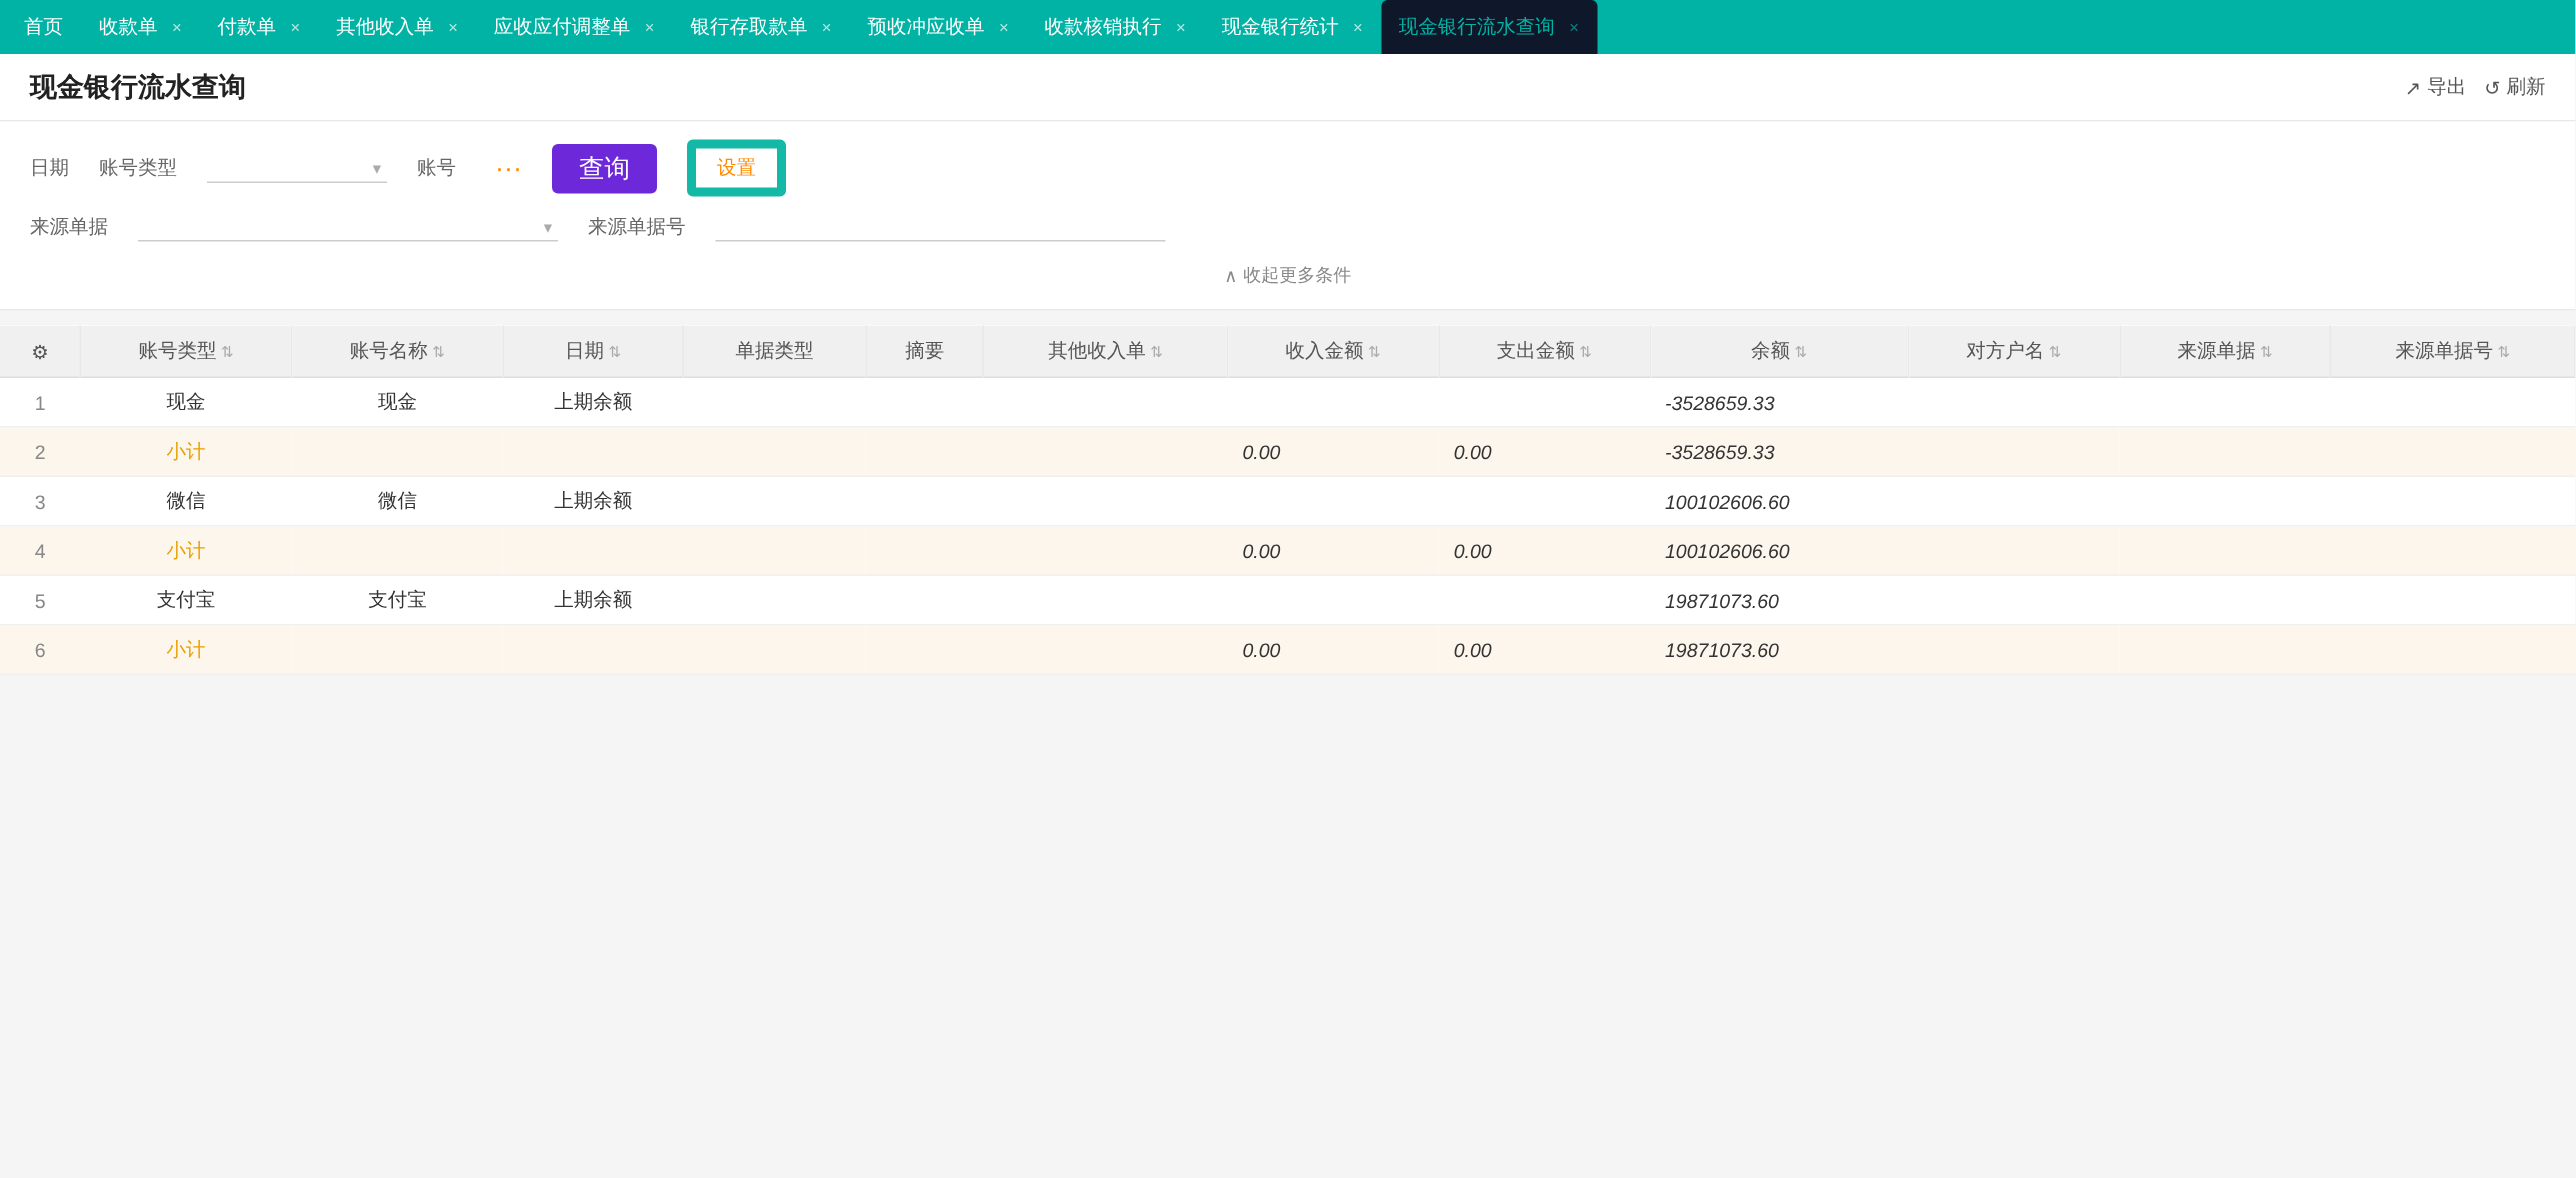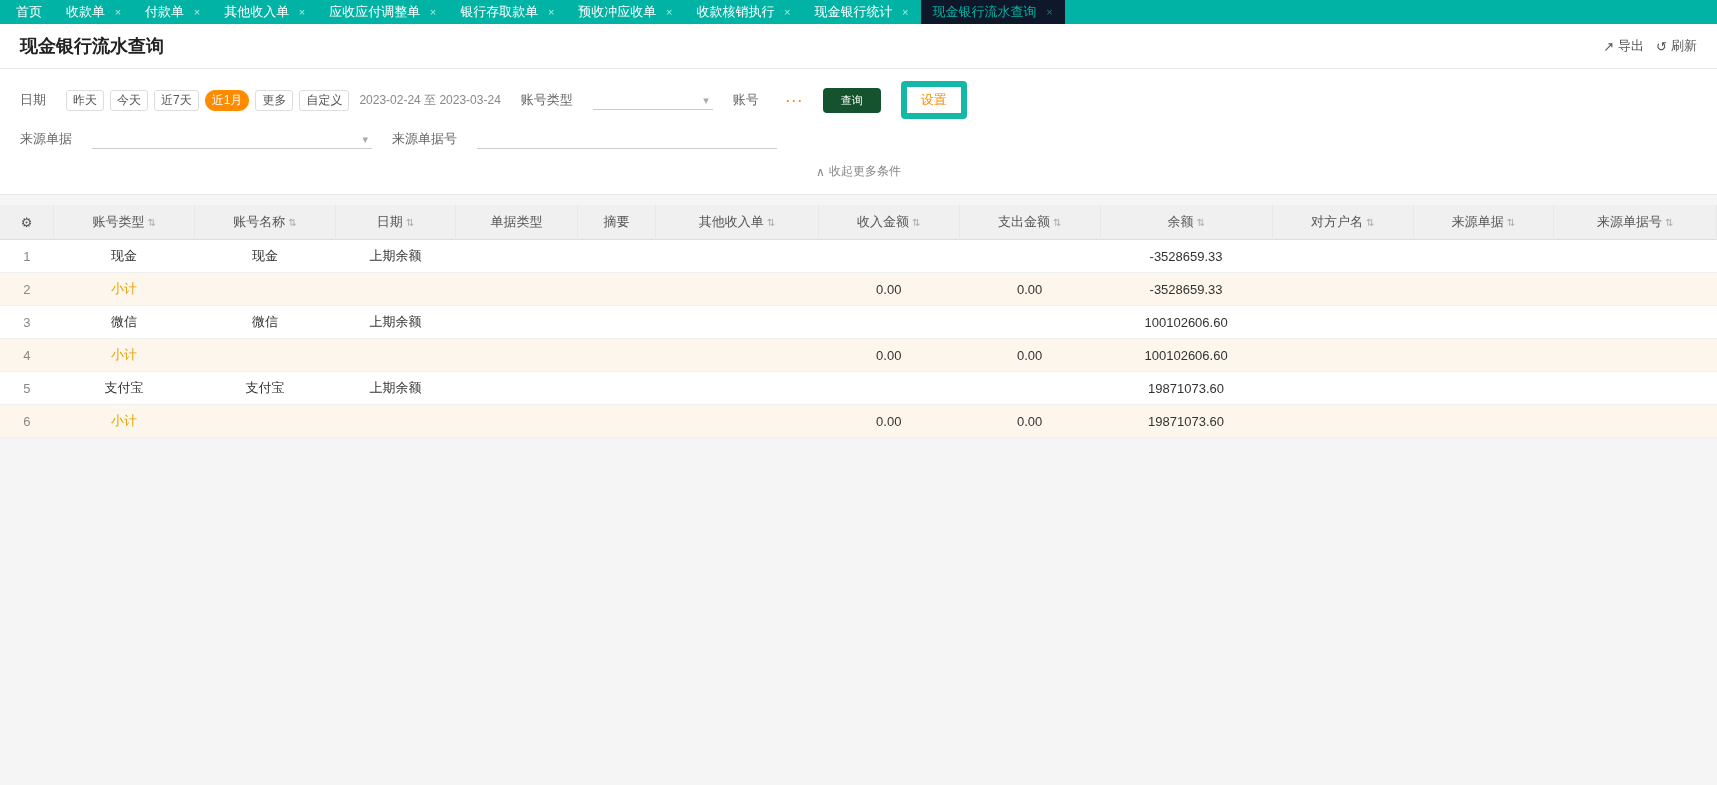--- a/index.html
+++ b/index.html
@@ -3,21 +3,21 @@
   <meta charset="utf-8">
   <style>
     * { box-sizing: border-box; margin: 0; padding: 0; }
     body { font-family: "Microsoft YaHei", Arial, sans-serif; font-size: 13px; background: #f5f5f5; color: #333; }
 
     
     .top-nav {
       background: #00b3a4;
       display: flex;
       align-items: center;
-      height: 24px;
+      height: 36px;
       padding: 0 4px;
       overflow: hidden;
     }
     .nav-item {
       color: #fff;
       padding: 0 12px;
       height: 36px;
       line-height: 36px;
       cursor: pointer;
       white-space: nowrap;
@@ -136,27 +136,27 @@
       outline: none;
       min-width: 200px;
     }
     .account-dots {
       color: #ff8c00;
       font-size: 18px;
       cursor: pointer;
       margin-left: 6px;
     }
     .btn-query {
-      background: #14532d;
+      background: #6d28d9;
       color: #fff;
       border: none;
       border-radius: 4px;
       padding: 5px 18px;
       cursor: pointer;
-      font-size: 11px;
+      font-size: 17px;
     }
     .btn-settings {
       background: #fff;
       color: #ff8c00;
       border: 6px solid #14b8a6;
       border-radius: 4px;
       padding: 4px 14px;
       cursor: pointer;
       font-size: 13px;
     }
@@ -203,21 +203,21 @@
       border-bottom: 1px solid #f0f0f0;
     }
     tbody tr:nth-child(odd) { background: #fff; }
     tbody tr.subtotal-row { background: #fdf6ec; }
     td {
       padding: 7px 10px;
       text-align: center;
       color: #333;
       white-space: nowrap;
     }
-    td.num-col { text-align: center; }
+    td.num-col { text-align: left; font-style: italic; }
     td.text-col { text-align: center; }
     .row-num { color: #888; }
     .subtotal-label { color: #e8a000; }
   </style>
 </head>
 <body>
 
 <nav class="top-nav">
   <div class="nav-item">首页</div>
   <div class="nav-item">收款单 <span class="close-x">×</span></div>
@@ -242,29 +242,20 @@
       <span>↺</span>
       <span>刷新</span>
     </div>
   </div>
 </div>
 
 <div class="filter-area">
   <div class="filter-row">
 
     <span class="filter-label">日期</span>
-    <div class="date-shortcuts">
-      <button class="date-btn">昨天</button>
-      <button class="date-btn">今天</button>
-      <button class="date-btn">近7天</button>
-      <button class="date-btn active">近1月</button>
-      <button class="date-btn">更多</button>
-      <button class="date-btn">自定义</button>
-      <span class="date-range">2023-02-24 至 2023-03-24</span>
-    </div>
 
     <span class="filter-label">账号类型</span>
     <div class="select-wrapper">
       <select class="filter-select">
         <option value=""></option>
       </select>
       <span class="chevron">▾</span>
     </div>
 
     <span class="filter-label">账号</span>

